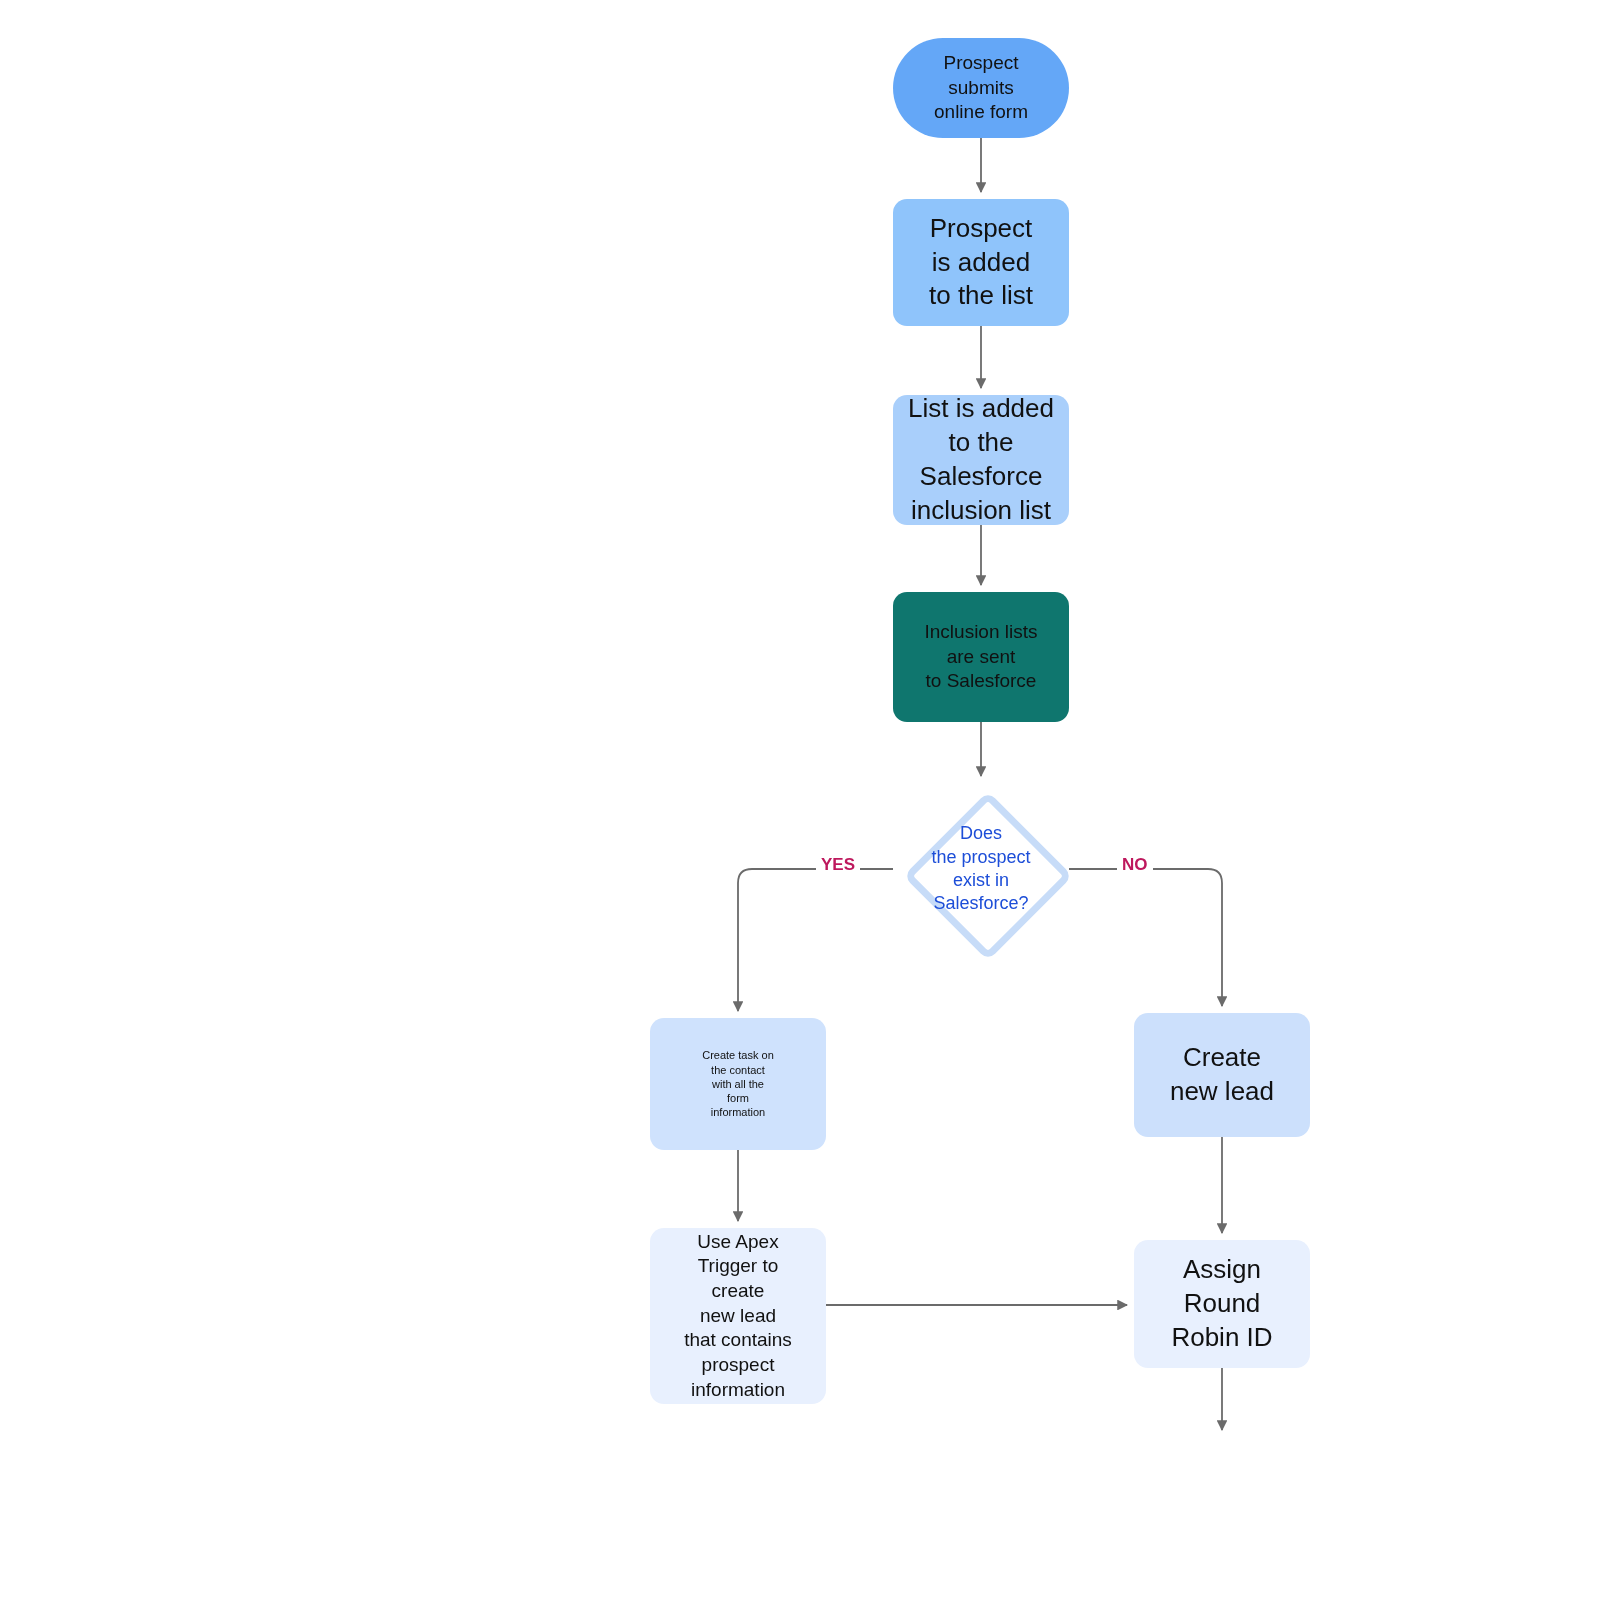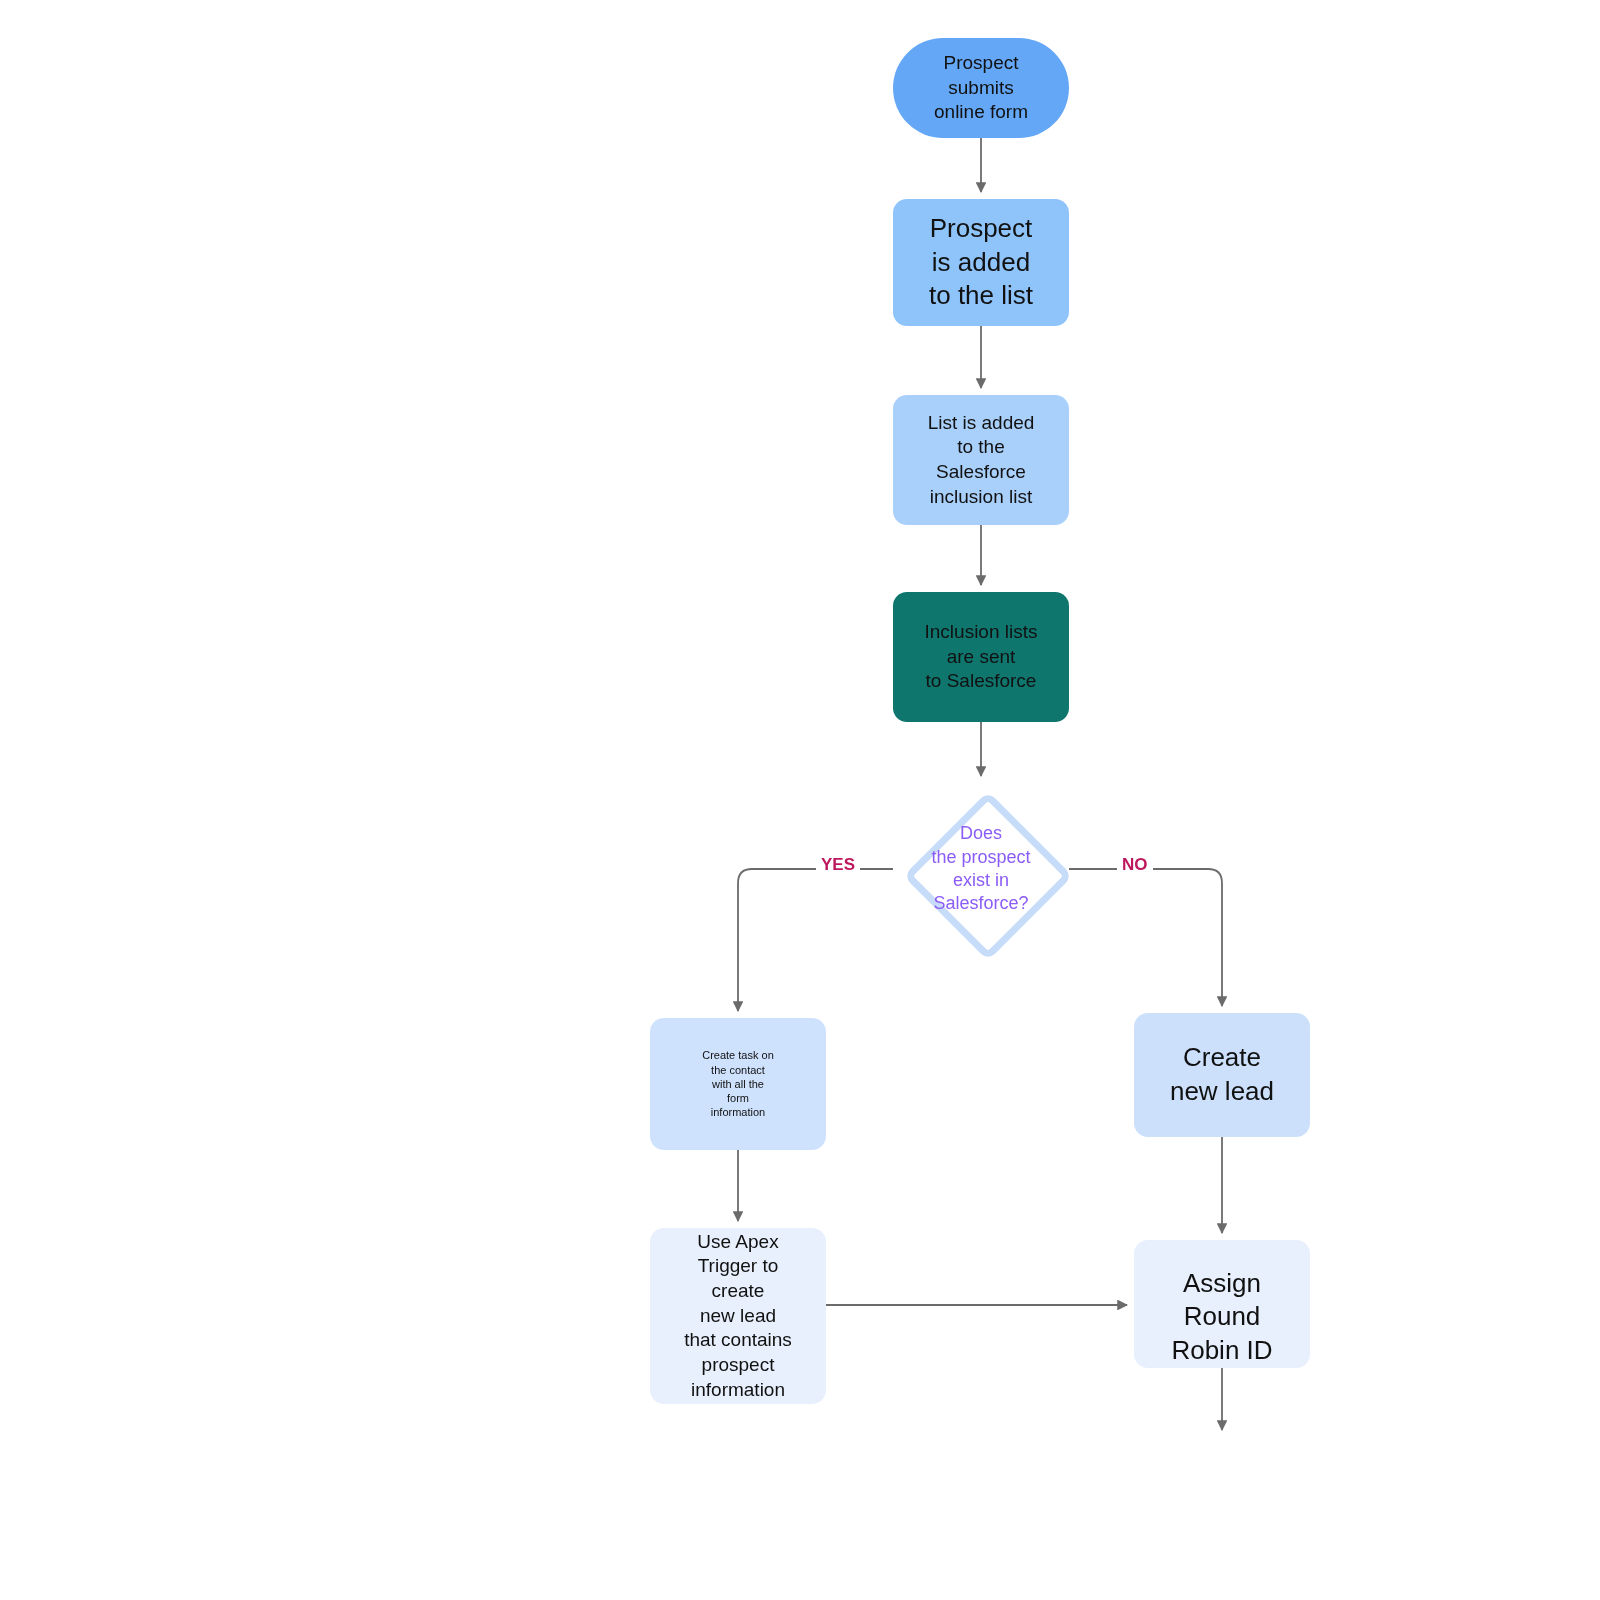--- a/index.html
+++ b/index.html
@@ -70,21 +70,21 @@
   .diamond-text {
     position: absolute;
     left: 0;
     top: 0;
     width: 100%;
     height: 100%;
     display: flex;
     align-items: center;
     justify-content: center;
     text-align: center;
-    color: #8b5cf6;
+    color: #1d4ed8;
     line-height: 1.30;
     white-space: pre-line;
   }
   .edge-label {
     position: absolute;
     font-weight: bold;
     color: #be185d;
     background: #ffffff;
     padding: 0 5px;
     z-index: 3;
@@ -125,21 +125,21 @@
 submits
 online form</span>
   </div>
 
   <div class="node shape-rounded" style="left:893px; top:199px; width:176px; height:127px; background:#8fc4fb; font-size:26px;">
     <span class="node-label">Prospect
 is added
 to the list</span>
   </div>
 
-  <div class="node shape-rounded" style="left:893px; top:395px; width:176px; height:130px; background:#a9cffb; font-size:19px;">
+  <div class="node shape-rounded" style="left:893px; top:395px; width:176px; height:130px; background:#a9cffb; font-size:26px;">
     <span class="node-label">List is added
 to the
 Salesforce
 inclusion list</span>
   </div>
 
   <div class="node shape-rounded" style="left:893px; top:592px; width:176px; height:130px; background:#0f766e; font-size:19px;">
     <span class="node-label">Inclusion lists
 are sent
 to Salesforce</span>
@@ -172,20 +172,20 @@
 that contains
 prospect
 information</span>
   </div>
 
   <div class="node shape-rounded" style="left:1134px; top:1013px; width:176px; height:124px; background:#cce0fc; font-size:26px;">
     <span class="node-label">Create
 new lead</span>
   </div>
 
-  <div class="node shape-rounded" style="left:1134px; top:1240px; width:176px; height:128px; background:#e8f0fe; font-size:26px;align-items:flex-end;">
+  <div class="node shape-rounded" style="left:1134px; top:1240px; width:176px; height:128px; background:#e8f0fe; font-size:26px;">
     <span class="node-label">Assign
 Round
 Robin ID</span>
   </div>
 
 
 </div>
 
 </body></html>

